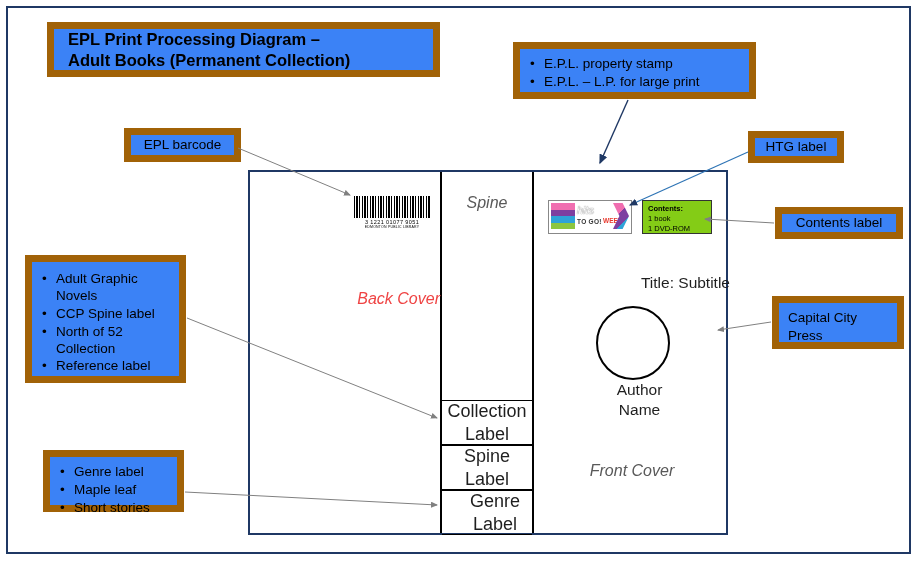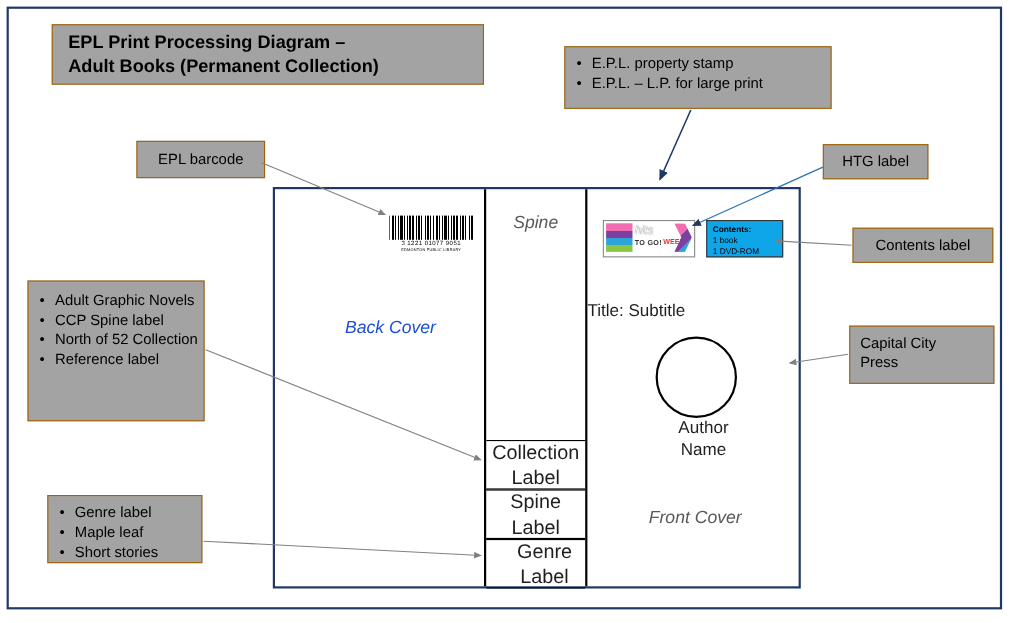--- a/index.html
+++ b/index.html
@@ -19,22 +19,22 @@
     position: absolute;
     left: 6px;
     top: 6px;
     width: 905px;
     height: 548px;
     border: 2px solid #1f3864;
     box-sizing: border-box;
   }
   .callout {
     position: absolute;
-    border: 1px solid #a16207;
-    background: #a3a3a3;
+    border: 7px solid #a16207;
+    background: #3b82f6;
     box-sizing: border-box;
     font-size: 13px;
     color: #000000;
     line-height: 1.25;
   }
   .callout.center { text-align: center; }
   .callout ul {
     margin: 0;
     padding: 0;
     list-style: none;
@@ -123,24 +123,24 @@
   #back-cover {
     position: absolute;
     left: 0; top: 0;
     width: 192px; height: 100%;
     border-right: 2px solid #000000;
     box-sizing: border-box;
   }
   #back-cover-label {
     position: absolute;
     left: 0; right: 0; top: 118px;
-    text-align: center;
+    text-align: right;
     font-style: italic;
     font-size: 16px;
-    color: #1d4ed8;
+    color: #ef4444;
     margin-left: 20px;
   }
   #barcode {
     position: absolute;
     left: 104px; top: 24px;
     width: 76px; height: 34px;
   }
   #barcode .bars {
     height: 22px;
     width: 76px;
@@ -234,32 +234,32 @@
     position: absolute; right: 2px; top: 2px;
     width: 16px; height: 26px;
     background: linear-gradient(135deg, #f06eb0 0 40%, #7d3fa0 40% 70%, #2ea3d8 70% 100%);
     clip-path: polygon(0 0, 60% 0, 100% 50%, 60% 100%, 0 100%, 40% 50%);
   }
   #contents-badge {
     position: absolute;
     left: 108px; top: 28px;
     width: 70px; height: 34px;
     border: 1px solid #333;
-    background: #0ea5e9;
+    background: #84cc16;
     font-size: 7.5px;
     line-height: 1.35;
     padding: 3px 0 0 5px;
     box-sizing: border-box;
     color: #000;
   }
   #contents-badge .ct { font-weight: bold; }
   #front-title {
     position: absolute;
     left: 0; right: 0; top: 102px;
-    text-align: left;
+    text-align: right;
     font-size: 15.5px;
     color: #1f1f1f;
   }
   #ccp-circle {
     position: absolute;
     left: 62px; top: 134px;
     width: 70px; height: 70px;
     border: 2px solid #000;
     border-radius: 50%;
   }

